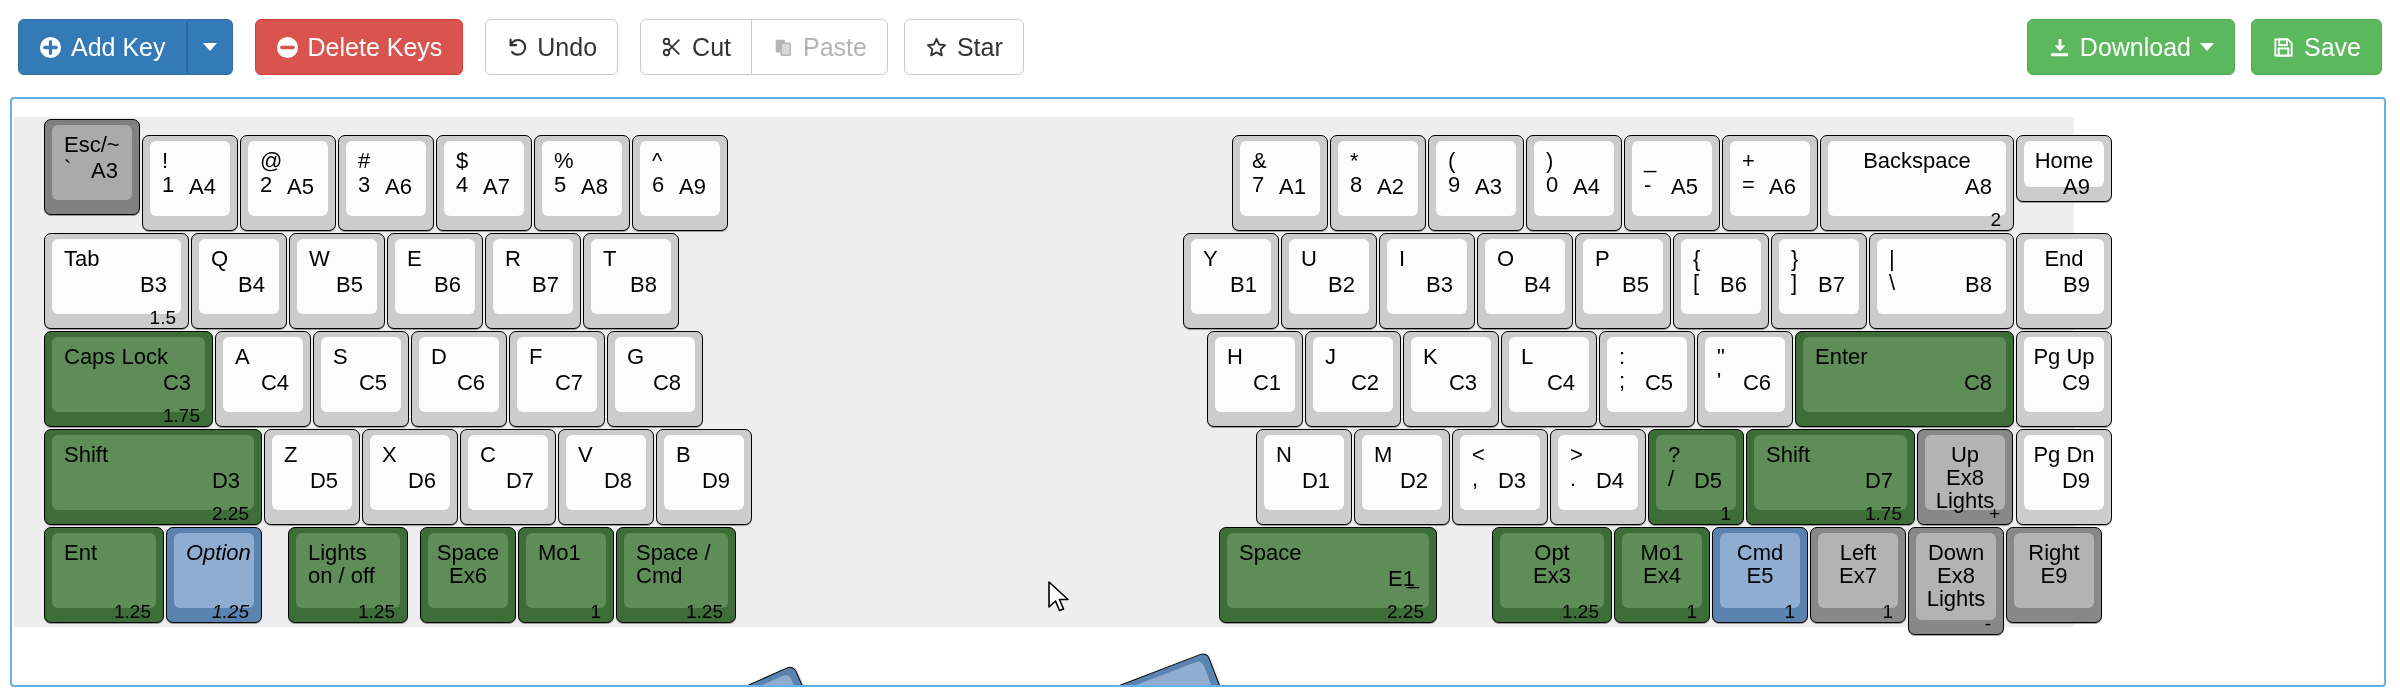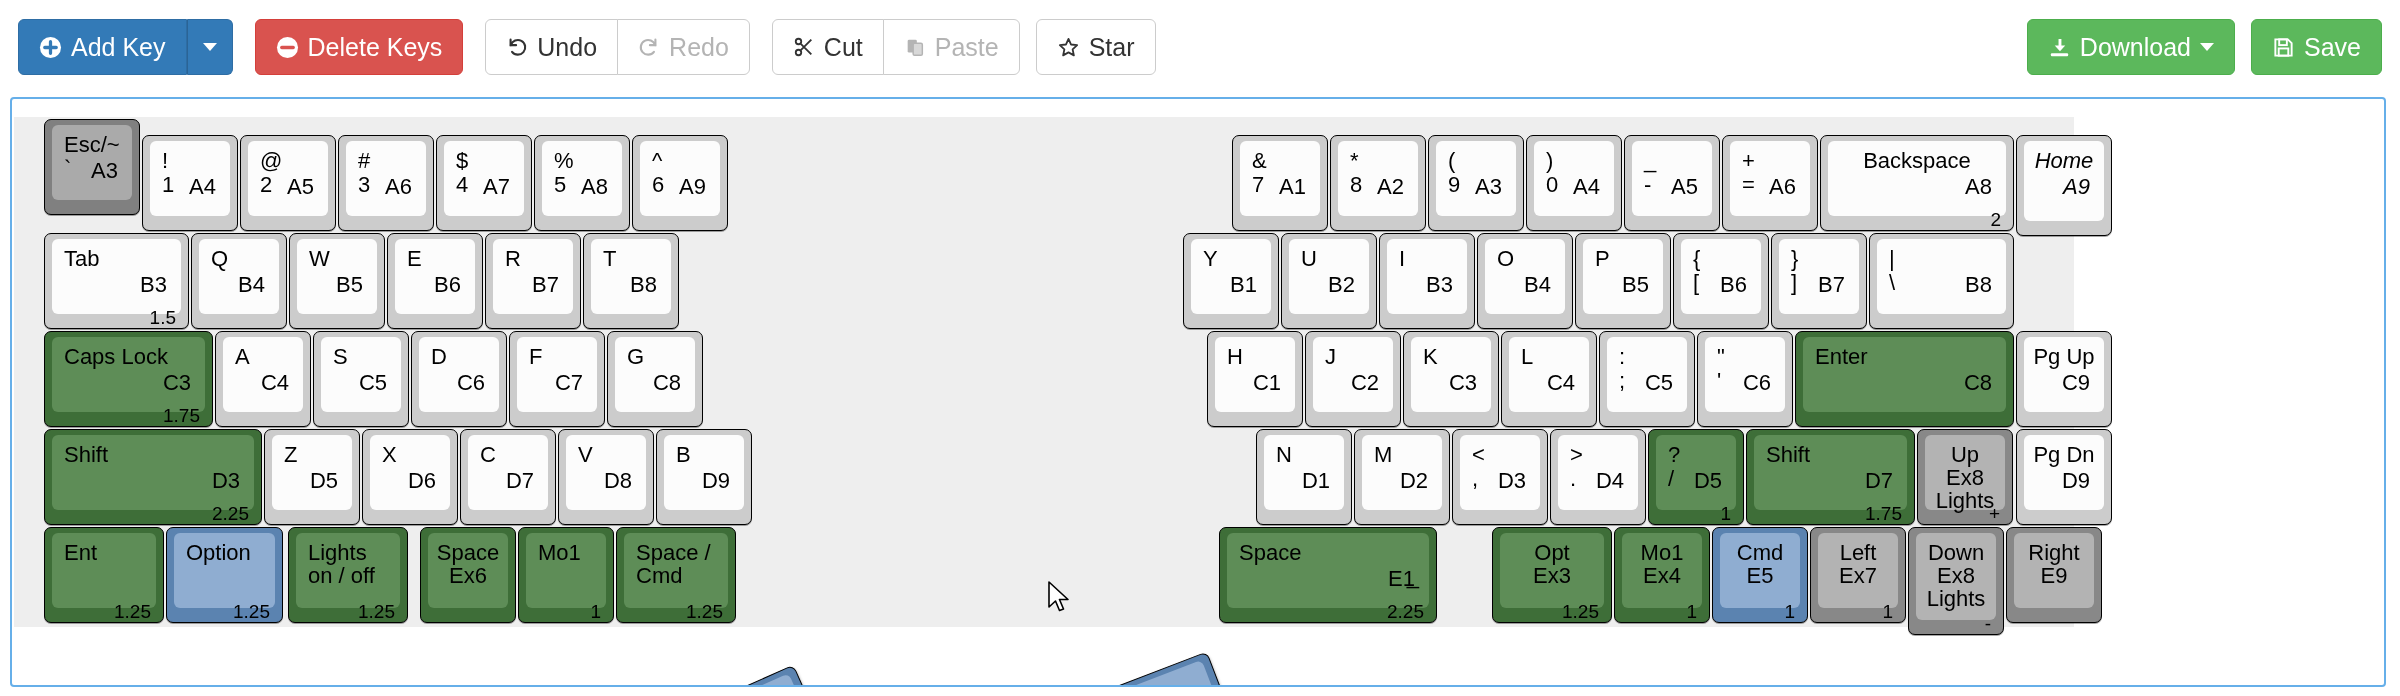--- a/index.html
+++ b/index.html
@@ -161,29 +161,20 @@
 
   <div class="group">
     <button class="btn">
       <span class="ic">
         <svg width="22" height="22" viewBox="0 0 24 24" fill="none" stroke="#333" stroke-width="2.3" stroke-linecap="round">
             <path d="M5 4v6h6"></path>
             <path d="M5.3 10a8 8 0 1 1 1.3 7.2"></path>
           </svg>
       </span>
       <span>Undo</span>
-    </button>
-    <button class="btn btn-disabled">
-      <span class="ic">
-        <svg width="22" height="22" viewBox="0 0 24 24" fill="none" stroke="#b4b4b4" stroke-width="2.3" stroke-linecap="round">
-            <path d="M19 4v6h-6"></path>
-            <path d="M18.7 10a8 8 0 1 0-1.3 7.2"></path>
-          </svg>
-      </span>
-      <span>Redo</span>
     </button>
   </div>
 
   <div class="gap-lg"></div>
 
   <div class="group">
     <button class="btn">
       <span class="ic">
         <svg width="22" height="22" viewBox="0 0 24 24" fill="none" stroke="#333" stroke-width="2">
             <circle cx="6" cy="6" r="3"></circle>
@@ -335,21 +326,21 @@
           <div class="legend lg-mr">A6</div>
         </div>
       </div>
       <div class="key k-gray" style="left: 1806px; top: 18px; width: 194px; height: 96px;">
         <div class="keytop">
           <div class="legend lg-c">Backspace</div>
           <div class="legend lg-mr">A8</div>
         </div>
         <div class="width-tag">2</div>
       </div>
-      <div class="key k-gray" style="left: 2002px; top: 18px; width: 96px; height: 101px; font-style: italic;">
+      <div class="key k-gray" style="left: 2002px; top: 18px; width: 96px; height: 67px;">
         <div class="keytop">
           <div class="legend lg-c">Home</div>
           <div class="legend lg-mr">A9</div>
         </div>
       </div>
       <div class="key k-gray" style="left: 30px; top: 116px; width: 145px; height: 96px;">
         <div class="keytop">
           <div class="legend lg-tl">Tab</div>
           <div class="legend lg-mr">B3</div>
         </div>
@@ -429,20 +420,26 @@
           <div class="legend lg-mr">B7</div>
         </div>
       </div>
       <div class="key k-gray" style="left: 1855px; top: 116px; width: 145px; height: 96px;">
         <div class="keytop">
           <div class="legend lg-tl">|</div>
           <div class="legend lg-bl">\</div>
           <div class="legend lg-mr">B8</div>
         </div>
       </div>
+      <div class="key k-gray" style="left: 2002px; top: 116px; width: 96px; height: 96px;">
+        <div class="keytop">
+          <div class="legend lg-c">End</div>
+          <div class="legend lg-mr">B9</div>
+        </div>
+      </div>
       <div class="key k-green" style="left: 30px; top: 214px; width: 169px; height: 96px;">
         <div class="keytop">
           <div class="legend lg-tl">Caps Lock</div>
           <div class="legend lg-mr">C3</div>
         </div>
         <div class="width-tag">1.75</div>
       </div>
       <div class="key k-gray" style="left: 201px; top: 214px; width: 96px; height: 96px;">
         <div class="keytop">
           <div class="legend lg-tl">A</div>
@@ -614,21 +611,21 @@
           <div class="legend lg-c">Pg Dn</div>
           <div class="legend lg-mr">D9</div>
         </div>
       </div>
       <div class="key k-green" style="left: 30px; top: 410px; width: 120px; height: 96px;">
         <div class="keytop">
           <div class="legend lg-tl">Ent</div>
         </div>
         <div class="width-tag">1.25</div>
       </div>
-      <div class="key k-blue" style="left: 152px; top: 410px; width: 117px; height: 96px;">
+      <div class="key k-blue" style="left: 152px; top: 410px; width: 96px; height: 96px; font-style: italic;">
         <div class="keytop">
           <div class="legend lg-tl">Option</div>
         </div>
         <div class="width-tag">1.25</div>
       </div>
       <div class="key k-green" style="left: 274px; top: 410px; width: 120px; height: 96px;">
         <div class="keytop">
           <div class="legend lg-tl">Lights
 on / off</div>
         </div>

